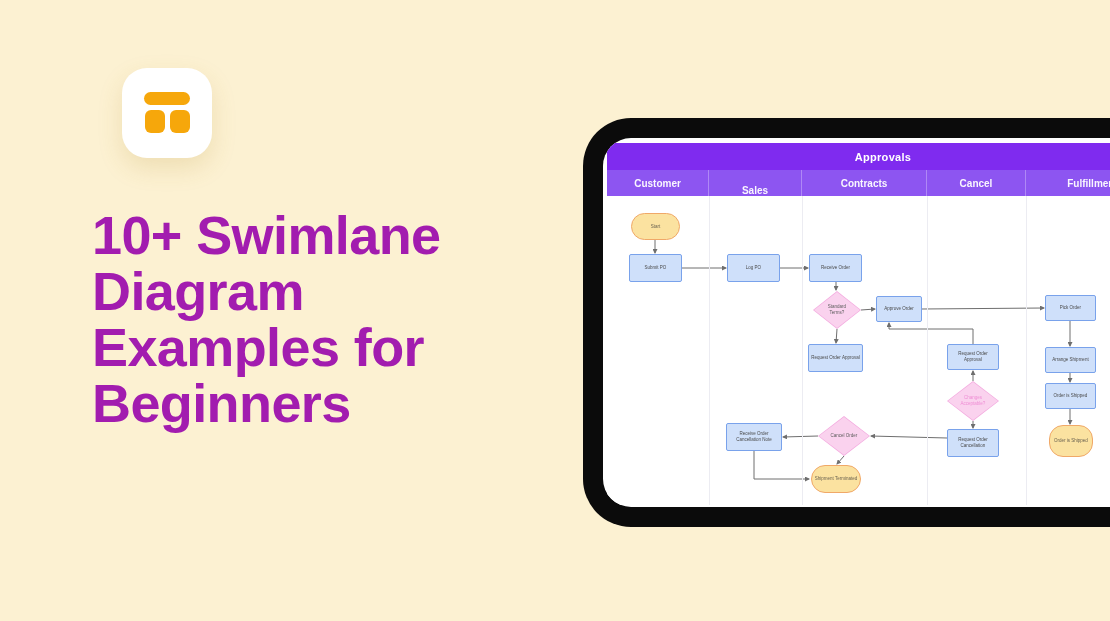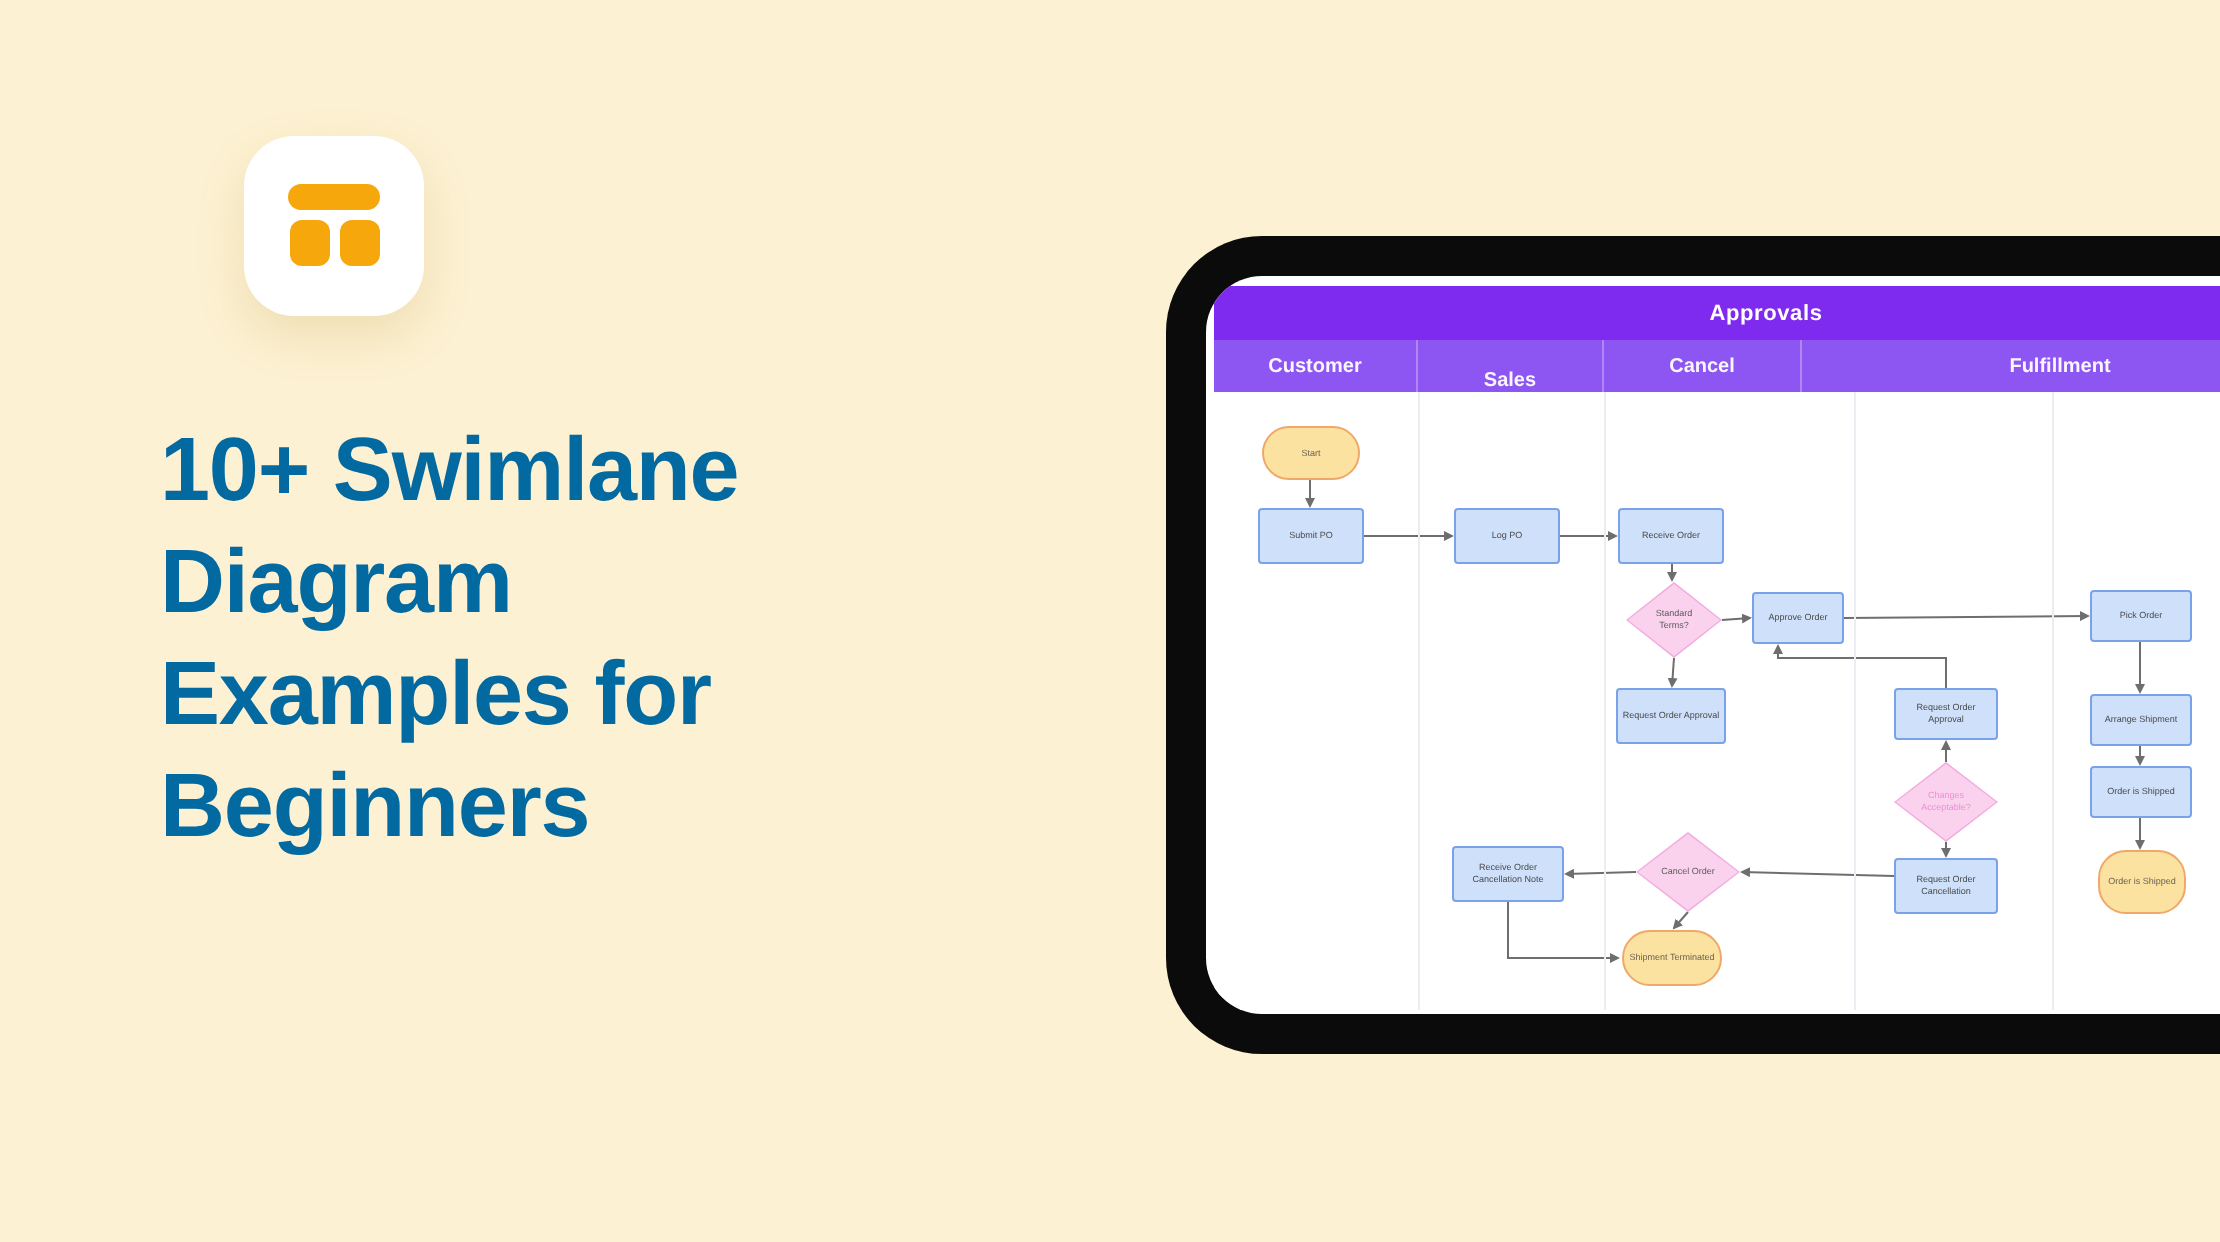--- a/index.html
+++ b/index.html
@@ -12,23 +12,23 @@
   .logo { position:absolute; left:122px; top:68px; width:90px; height:90px;
           background:#ffffff; border-radius:25px;
           box-shadow:0 10px 24px rgba(180,140,40,.18);
           display:flex; align-items:center; justify-content:center; }
   .logo-glyph { width:46px; height:42px; display:flex; flex-direction:column; align-items:center; gap:5px; }
   .logo-bar { width:46px; height:13px; border-radius:7px; }
   .logo-squares { display:flex; gap:5px; }
   .logo-sq { width:20px; height:23px; border-radius:6px; }
 
   
-  .headline { position:absolute; left:80px; top:207px; width:420px;
-              font-size:45px; line-height:56px; font-weight:800;
-              letter-spacing:-0.6px; color:#0369a1; white-space:pre-line; }
+  .headline { position:absolute; left:92px; top:207px; width:420px;
+              font-size:54px; line-height:56px; font-weight:800;
+              letter-spacing:-0.6px; color:#a21caf; white-space:pre-line; }
 
   
   .device { position:absolute; left:583px; top:118px; width:600px; height:409px;
             border-radius:48px; padding:20px; }
   .screen { position:relative; width:100%; height:100%; background:#ffffff;
             border-radius:28px; overflow:hidden; }
   .board  { position:absolute; left:4px; right:4px; top:5px; bottom:2px;
             display:flex; flex-direction:column; }
 
   .board-title { height:27px; display:flex; align-items:center; justify-content:center;
@@ -80,20 +80,23 @@
   <div class="device" style="background: rgb(11, 11, 11);">
     <div class="screen">
       <div class="board" style="--process-fill: #CFE0FA; --process-border: #79A2EB; --decision-fill: #FAD2EE; --decision-border: #F3AADF; --terminal-fill: #FBE2A0; --terminal-border: #F0A868; --decision-text-alt: #EF8ED5;">
         <div class="board-title" style="background: rgb(127, 43, 239);">Approvals</div>
         <div class="lane-row" id="laneRow" style="background: rgb(141, 85, 241);">
             <div class="lane-cell" style="flex: 0 0 102px;">
               <span>Customer</span>
             </div>
             <div class="lane-cell" style="flex: 0 0 93px; align-items: flex-end;">
               <span>Sales</span>
+            </div>
+            <div class="lane-cell" style="flex: 0 0 125px;">
+              <span>Contracts</span>
             </div>
             <div class="lane-cell" style="flex: 0 0 99px;">
               <span>Cancel</span>
             </div>
             <div class="lane-cell" style="flex: 1 1 0%;">
               <span>Fulfillment</span>
             </div>
           </div>
         <div class="lane-area" id="laneArea">
           <svg class="connector-layer" id="connectorLayer" xmlns="http://www.w3.org/2000/svg">

